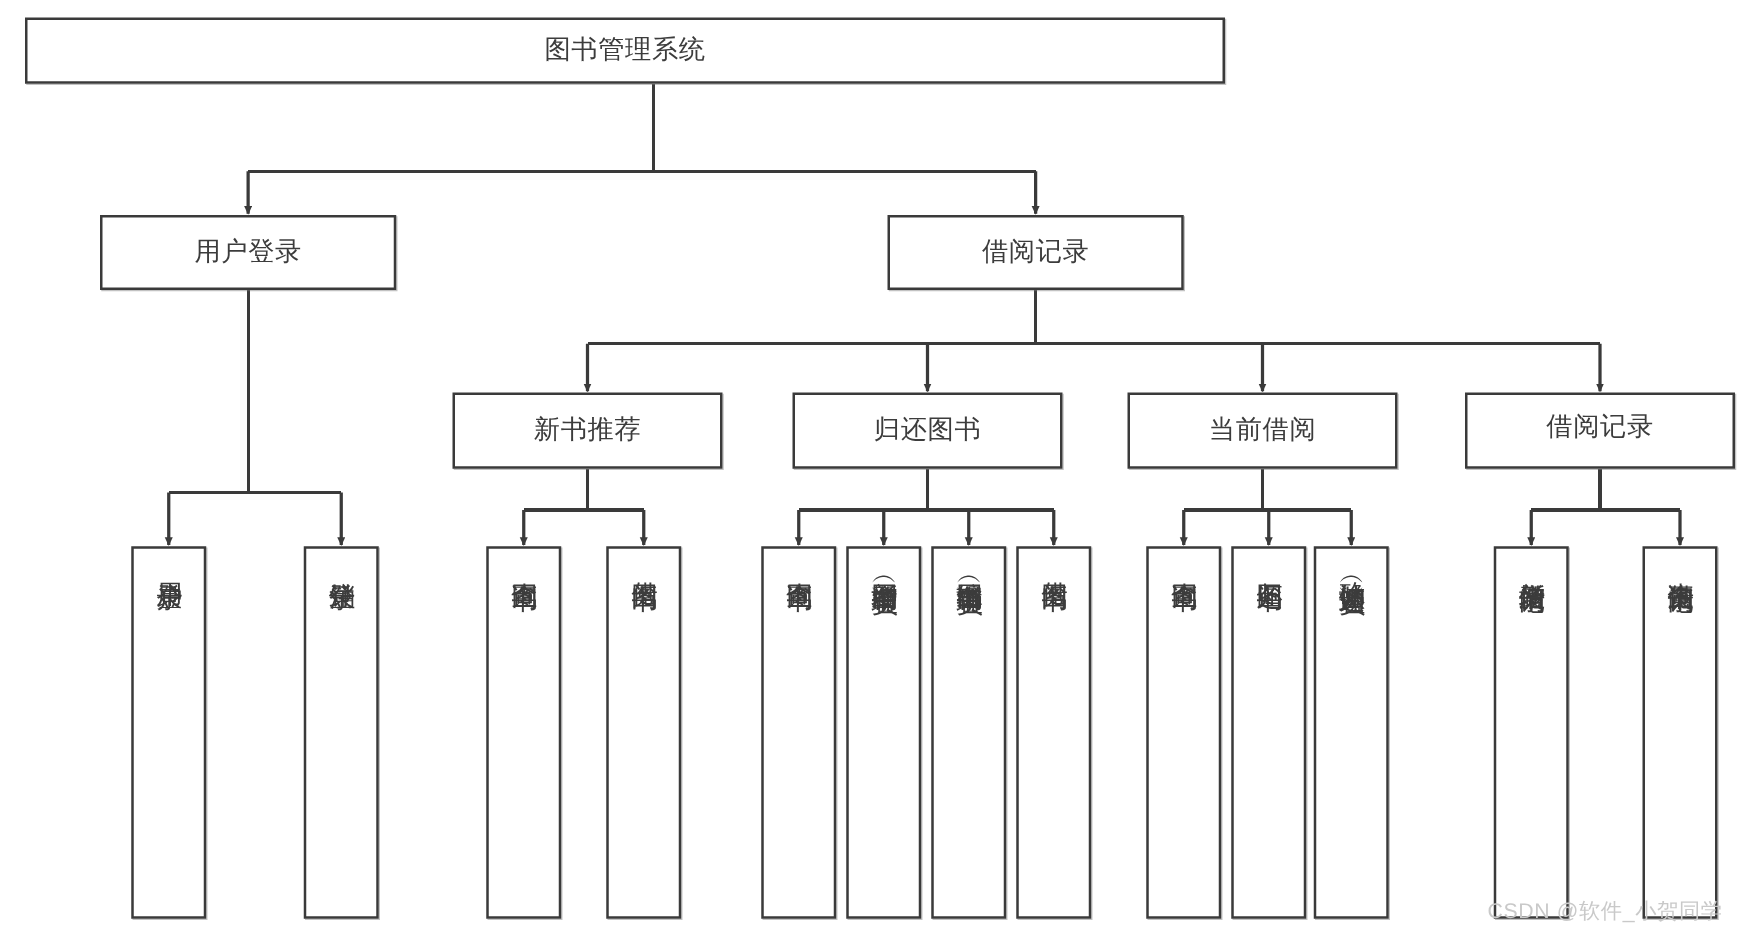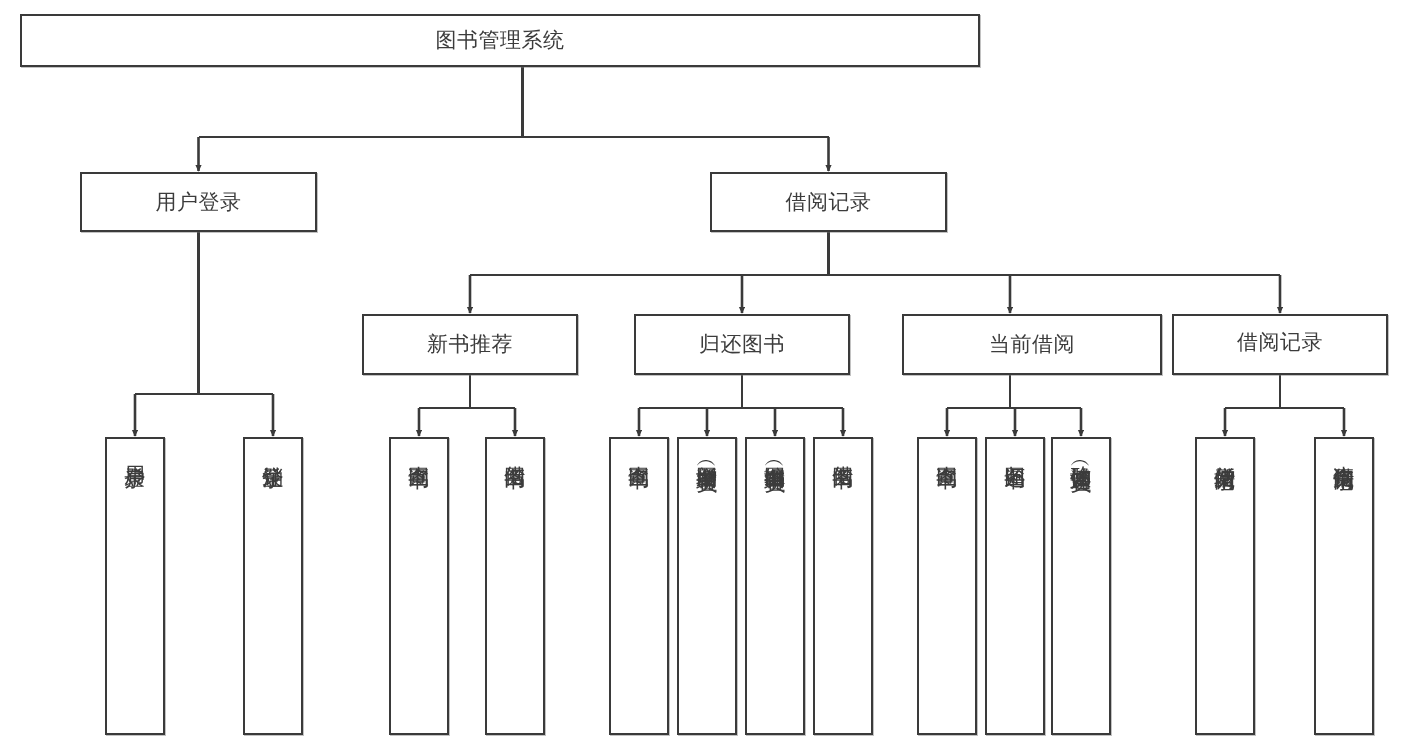--- a/index.html
+++ b/index.html
@@ -115,21 +115,21 @@
       </div>
       <div class="node" style="left: 710px; top: 172px; width: 237px; height: 60px;">
         <span class="label">借阅记录</span>
       </div>
       <div class="node" style="left: 362px; top: 314px; width: 216px; height: 61px;">
         <span class="label">新书推荐</span>
       </div>
       <div class="node" style="left: 634px; top: 314px; width: 216px; height: 61px;">
         <span class="label">归还图书</span>
       </div>
-      <div class="node" style="left: 902px; top: 314px; width: 260px; height: 61px;">
+      <div class="node" style="left: 902px; top: 314px; width: 216px; height: 61px;">
         <span class="label">当前借阅</span>
       </div>
       <div class="node" style="left: 1172px; top: 314px; width: 216px; height: 61px; font-family: Liberation Mono, monospace;">
         <span class="label">借阅记录</span>
       </div>
       <div class="node vert" style="left: 105px; top: 437px; width: 60px; height: 298px;">
         <span class="label">用户登录</span>
       </div>
       <div class="node vert" style="left: 243px; top: 437px; width: 60px; height: 298px;">
         <span class="label">注销登录</span>
@@ -161,13 +161,14 @@
       <div class="node vert" style="left: 1051px; top: 437px; width: 60px; height: 298px;">
         <span class="label">确认归还（管理员）</span>
       </div>
       <div class="node vert" style="left: 1195px; top: 437px; width: 60px; height: 298px;">
         <span class="label">新增借阅记录</span>
       </div>
       <div class="node vert" style="left: 1314px; top: 437px; width: 60px; height: 298px;">
         <span class="label">查询借阅记录</span>
       </div>
     </div>
+  <div class="watermark" style="left: 1190px; top: 717px; color: rgb(201, 201, 201);">CSDN @软件_小贺同学</div>
 </div>
 
 </body></html>

